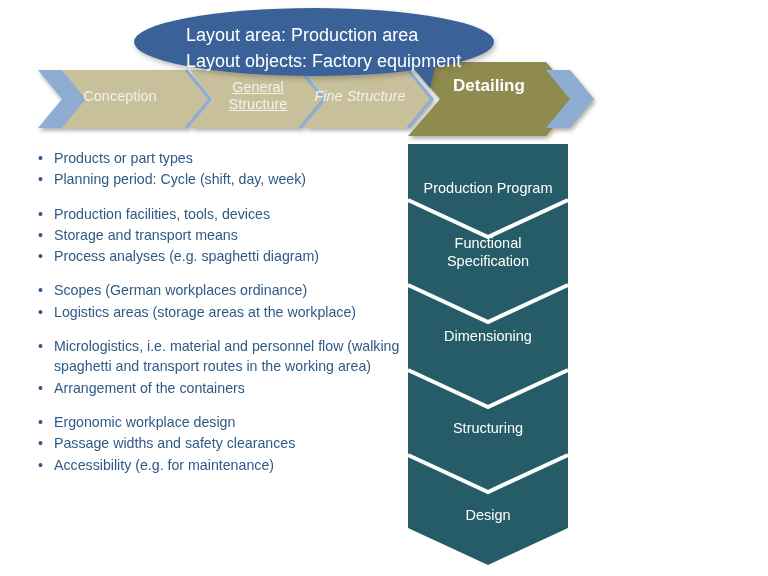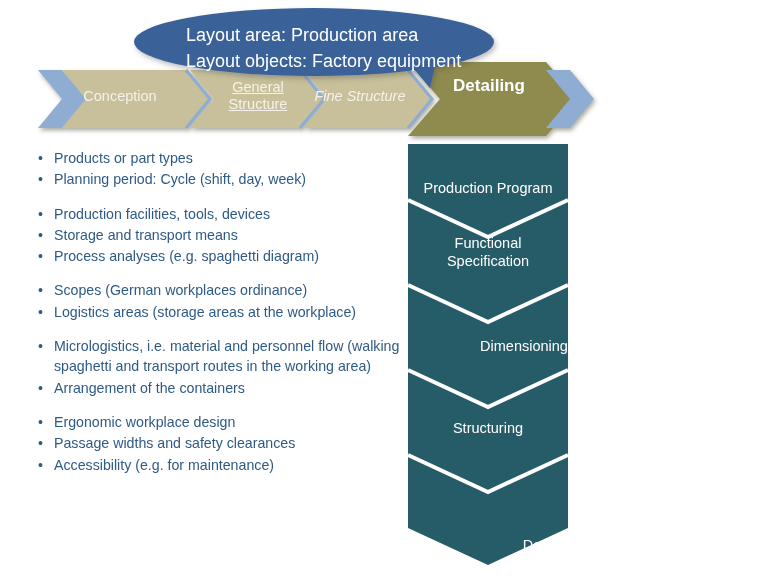--- a/index.html
+++ b/index.html
@@ -157,23 +157,23 @@
 
   <div class="lbl phase-label" style="left:56px; top:88px; width:128px;">Conception</div>
   <div class="lbl phase-label" style="left:196px; top:79px; width:124px;text-decoration:underline;">General
 Structure</div>
   <div class="lbl phase-label" style="left:300px; top:88px; width:120px;font-style:italic;">Fine Structure</div>
   <div class="lbl phase-label active" style="left:424px; top:76px; width:130px;">Detailing</div>
 
   <div class="stack-label" style="top:164px;margin-top:15px;">Production Program</div>
   <div class="stack-label" style="top:234px;">Functional
 Specification</div>
-  <div class="stack-label" style="top:337px;padding-left:36px;">Dimensioning</div>
+  <div class="stack-label" style="top:327px;">Dimensioning</div>
   <div class="stack-label" style="top:419px;">Structuring</div>
-  <div class="stack-label" style="top:536px;text-align:right;">Design</div>
+  <div class="stack-label" style="top:506px;">Design</div>
 
   <div id="bullets">
       <div class="bgroup">
         <div class="bitem">
           <span class="bdot">•</span>
           <span class="btext">Products or part types</span>
         </div>
         <div class="bitem">
           <span class="bdot">•</span>
           <span class="btext">Planning period: Cycle (shift, day, week)</span>

